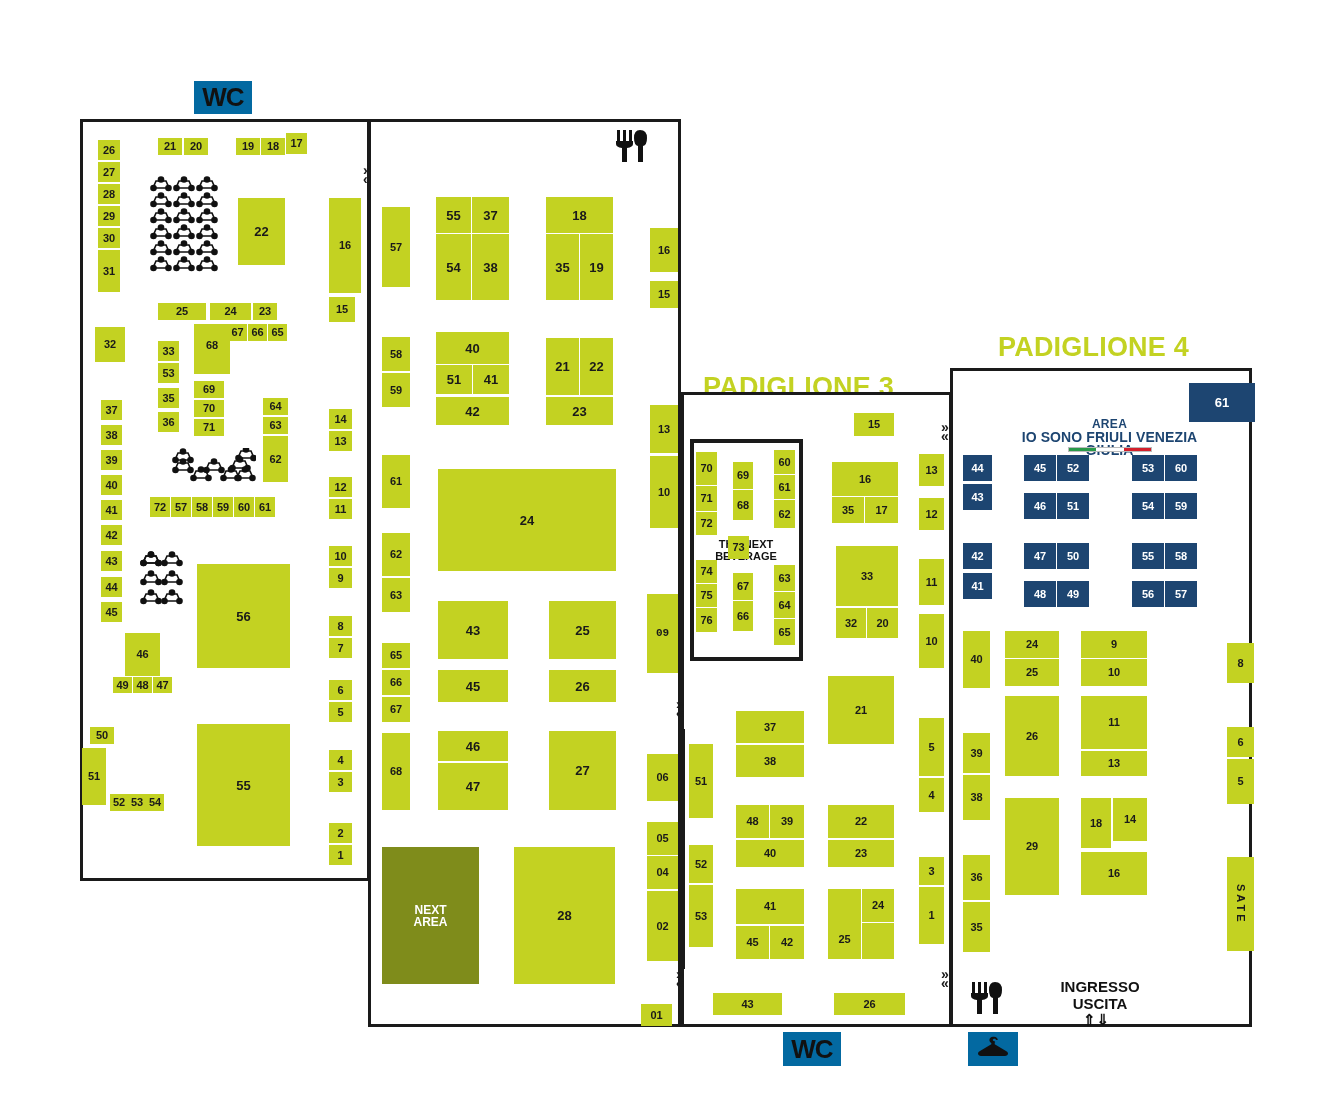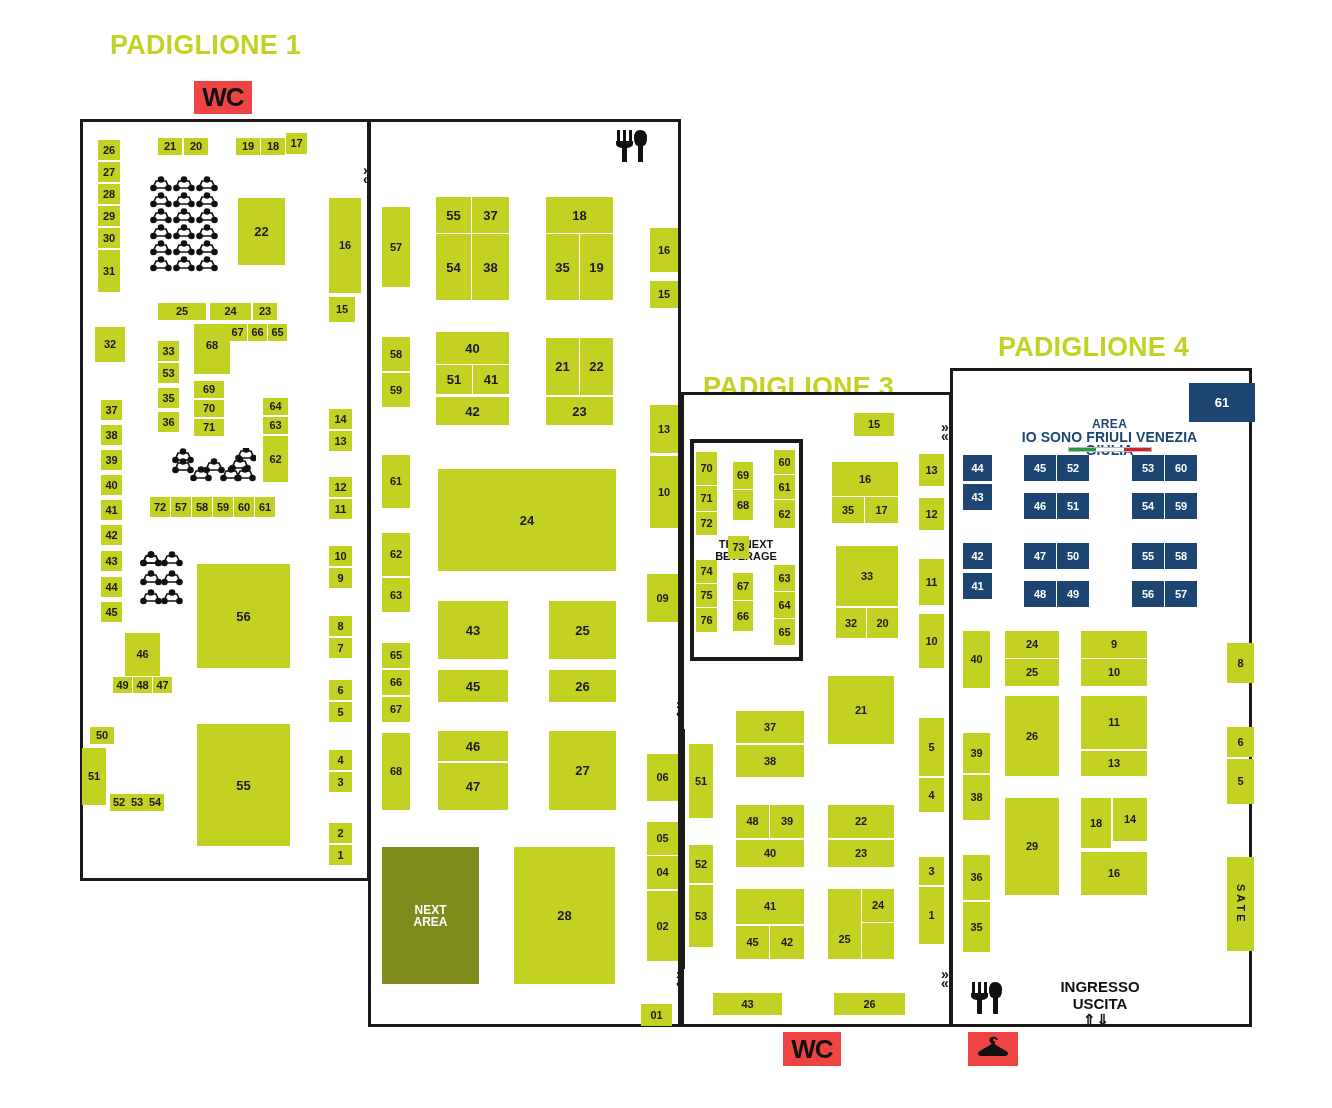--- a/index.html
+++ b/index.html
@@ -42,21 +42,21 @@
     text-align:center;
   }
   .st.xs{ font-size:11px; }
   .st.blue{ background:#1d4571; color:#fff; }
   .st.dark{ background:#7f8c1b; color:#fff; font-size:12px; }
   .st.stack{ flex-direction:column; }
 
   
   .amen{
     position:absolute;
-    background:#ef4444;
+    background:#0369a1;
     color:#111;
     display:flex;
     align-items:center;
     justify-content:center;
     font-weight:bold;
     z-index:6;
   }
   .amen.wc{ font-size:26px; letter-spacing:-1px; }
 
   .glyph{ position:absolute; color:#111; z-index:5; }
@@ -114,21 +114,20 @@
     letter-spacing:1px;
   }
 
   .wall{ position:absolute; background:#1a1a1a; }
 </style>
 </head>
 <body>
 
 <div id="stage">
 
-  <div class="pav-title" style="left:110px; top:30px;">PADIGLIONE 1</div>
   <div class="pav-title" style="left:703px; top:332px;margin-top:40px;">PADIGLIONE 3</div>
   <div class="pav-title" style="left:998px; top:332px;">PADIGLIONE 4</div>
 
   <div class="amen wc" style="left:194px; top:81px; width:58px; height:33px;">WC</div>
   <div class="amen wc" style="left:783px; top:1032px; width:58px; height:34px;">WC</div>
   <div class="amen" style="left:968px; top:1032px; width:50px; height:34px;">
     <span>
       <svg width="30" height="24" viewBox="0 0 30 24">
         <path d="M15 1.8c-2.1 0-3.6 1.5-3.6 3.3 0 1.3.8 2.3 1.9 2.9v1.3L1.6 16.2c-1 .6-1.6 1.4-1.6 2.3 0 1.5 1.4 2.4 3 2.4h24c1.6 0 3-.9 3-2.4 0-.9-.6-1.7-1.6-2.3L16.7 9.3V7.6c.3-.1.5-.3.5-.6 0-.4-.4-.8-.9-.8-.8 0-1.5-.5-1.5-1.2 0-.7.7-1.3 1.6-1.3s1.6.6 1.6 1.3h1.8c0-1.8-1.6-3.2-3.8-3.2z" fill="#111"></path>
       </svg>
@@ -351,21 +350,21 @@
   <div class="st" style="left:549px; top:731px; width:67px; height:79px;">27</div>
 
   <div class="st dark" style="left:382px; top:847px; width:97px; height:137px; white-space:pre-line;">NEXT
 AREA</div>
   <div class="st" style="left:514px; top:847px; width:101px; height:137px;">28</div>
 
   <div class="st xs" style="left:650px; top:228px; width:28px; height:44px;">16</div>
   <div class="st xs" style="left:650px; top:281px; width:28px; height:27px;">15</div>
   <div class="st xs" style="left:650px; top:405px; width:28px; height:48px;">13</div>
   <div class="st xs" style="left:650px; top:456px; width:28px; height:72px;">10</div>
-  <div class="st xs" style="left:647px; top:574px; width:31px; height:48px;">09</div>
+  <div class="st xs" style="left:647px; top:594px; width:31px; height:79px;font-family:Liberation Mono, monospace;">09</div>
   <div class="st xs" style="left:647px; top:754px; width:31px; height:47px;">06</div>
   <div class="st xs" style="left:647px; top:822px; width:31px; height:33px;">05</div>
   <div class="st xs" style="left:647px; top:856px; width:31px; height:33px;">04</div>
   <div class="st xs" style="left:647px; top:891px; width:31px; height:70px;">02</div>
   <div class="st xs" style="left:641px; top:1004px; width:31px; height:22px;">01</div>
 
   <div class="arrows" style="left:676px; top:700px;">
       <span>»</span>
       <span>«</span>
     </div>

